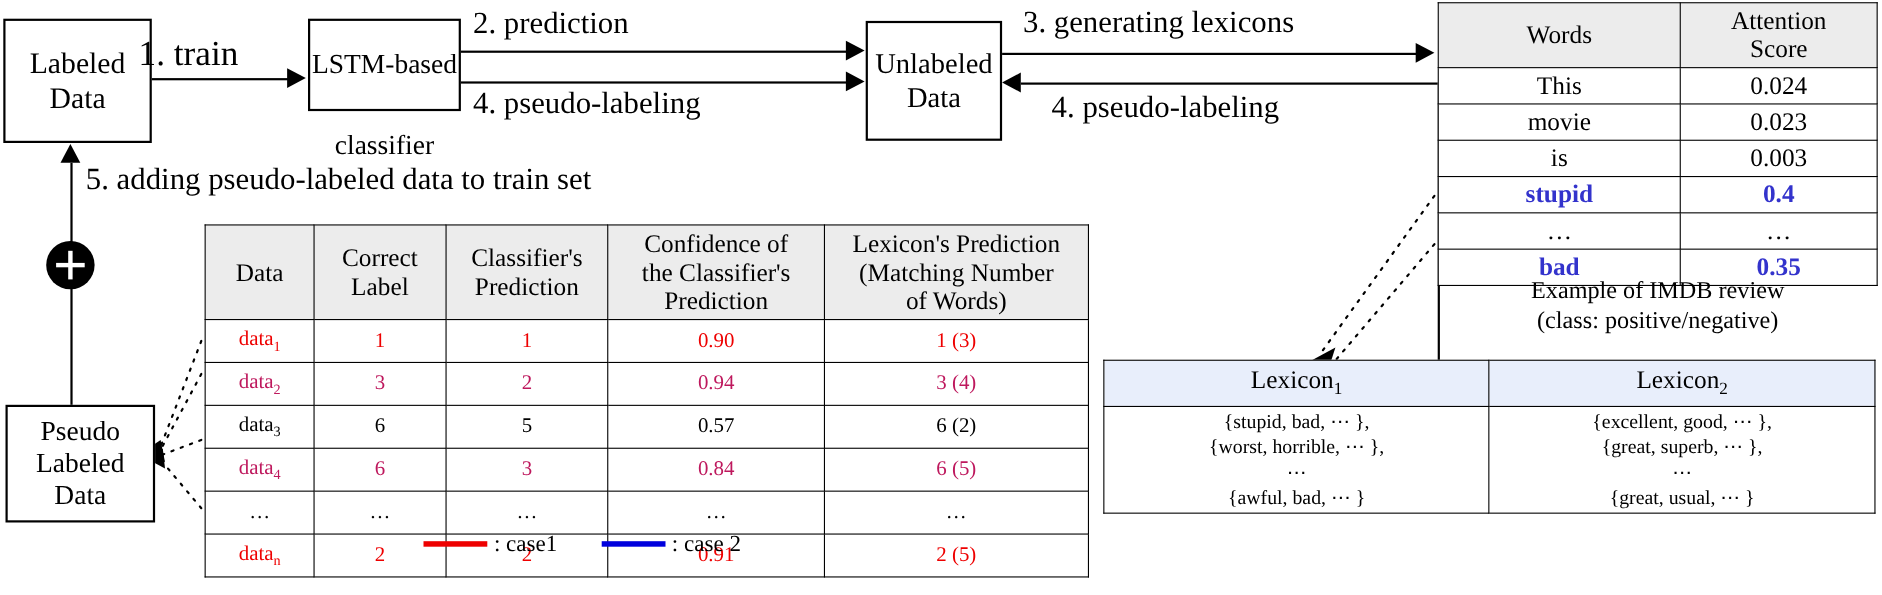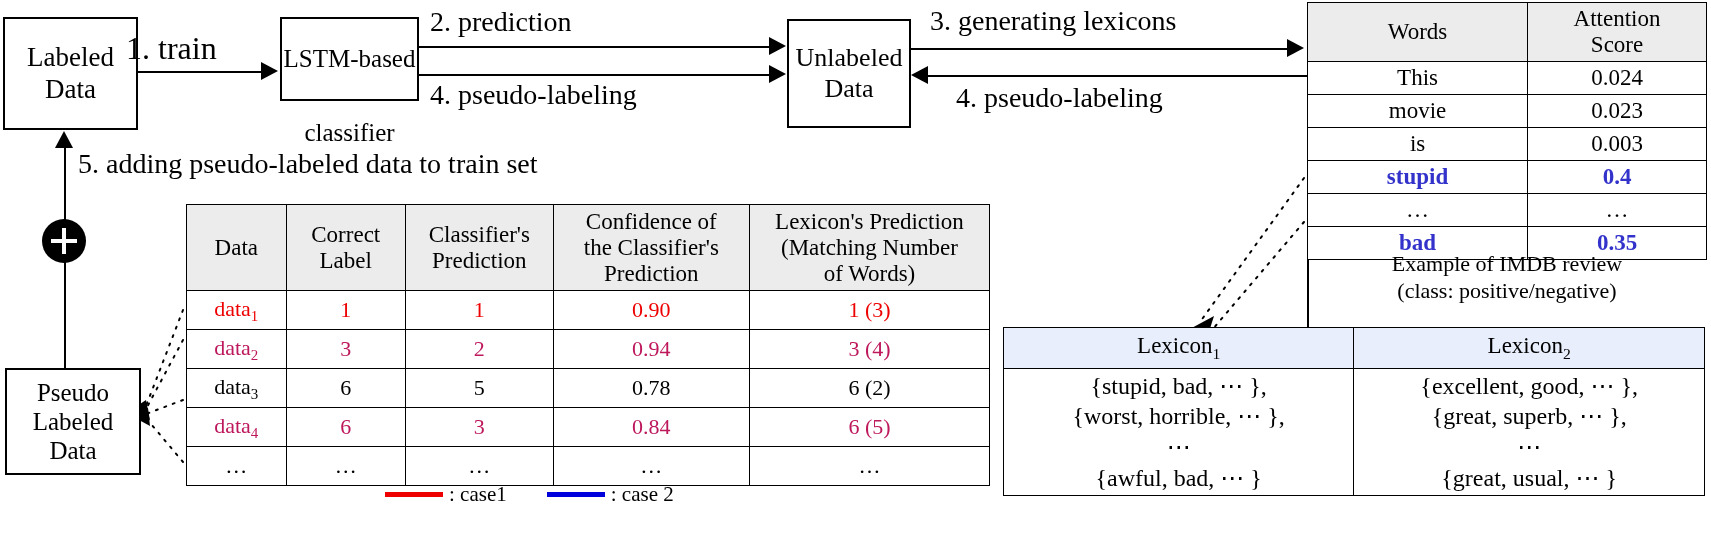--- a/index.html
+++ b/index.html
@@ -30,36 +30,36 @@
   .plusnode::after{top:9px;left:20px;height:26px;width:4px;}
 
   
   table{border-collapse:collapse;background:#fff;}
   td,th{border:1.6px solid #000;text-align:center;font-weight:normal;
         font-family:"Liberation Serif","DejaVu Serif",serif;}
 
   
   #maintable{position:absolute;left:186px;top:204px;width:804px;}
   #maintable th{background:#ececec;font-size:23px;line-height:1.12;padding:4px 2px;}
-  #maintable td{font-size:22px;padding:3px 18px;height:32px;}
+  #maintable td{font-size:19px;padding:3px 18px;height:32px;}
   .c-red{color:#ee0000;}
   .c-blue{color:#be185d;}
   .c-blk{color:#000;}
   sub{font-size:0.68em;}
 
   
   #atttable{position:absolute;left:1307px;top:2px;width:400px;}
   #atttable th{background:#ececec;font-size:23px;line-height:1.12;padding:3px 2px;}
   #atttable td{font-size:23px;padding:2px 2px;height:28px;}
   #atttable td.hl{color:#3333cc;font-weight:bold;}
 
   
   #lextable{position:absolute;left:1003px;top:327px;width:702px;}
   #lextable th{background:#e8eefb;font-size:23px;padding:5px 2px;}
-  #lextable td{font-size:24px;padding:2px 6px;line-height:1.28;vertical-align:top;}
+  #lextable td{font-size:18px;padding:2px 6px;line-height:1.28;vertical-align:top;}
   #lextable td div{white-space:nowrap;}
 
   .caption{position:absolute;font-size:22px;line-height:1.22;text-align:center;white-space:nowrap;}
 
   
   .legend{position:absolute;font-size:21px;display:flex;align-items:center;gap:6px;}
   .swatch{display:inline-block;width:58px;height:5px;}
   .sw-red{background:#ee0000;}
   .sw-blue{background:#0000dd;}
 
@@ -175,36 +175,43 @@
           <td class="c-blue">data<sub>2</sub></td>
           <td class="c-blue">3</td>
           <td class="c-blue">2</td>
           <td class="c-blue">0.94</td>
           <td class="c-blue">3 (4)</td>
         </tr>
         <tr>
           <td class="c-blk">data<sub>3</sub></td>
           <td class="c-blk">6</td>
           <td class="c-blk">5</td>
-          <td class="c-blk">0.78</td>
+          <td class="c-blk">0.57</td>
           <td class="c-blk">6 (2)</td>
         </tr>
         <tr>
           <td class="c-blue">data<sub>4</sub></td>
           <td class="c-blue">6</td>
           <td class="c-blue">3</td>
           <td class="c-blue">0.84</td>
           <td class="c-blue">6 (5)</td>
         </tr>
         <tr>
           <td class="c-blk">…</td>
           <td class="c-blk">…</td>
           <td class="c-blk">…</td>
           <td class="c-blk">…</td>
           <td class="c-blk">…</td>
+        </tr>
+        <tr>
+          <td class="c-red">data<sub>n</sub></td>
+          <td class="c-red">2</td>
+          <td class="c-red">2</td>
+          <td class="c-red">0.91</td>
+          <td class="c-red">2 (5)</td>
         </tr>
       </tbody>
   </table>
 
   <div class="legend" style="left:385px;top:482px;">
     <span class="swatch sw-red"></span>
     <span>: case1</span>
     <span style="width:28px;display:inline-block;"></span>
     <span class="swatch sw-blue"></span>
     <span>: case 2</span>

